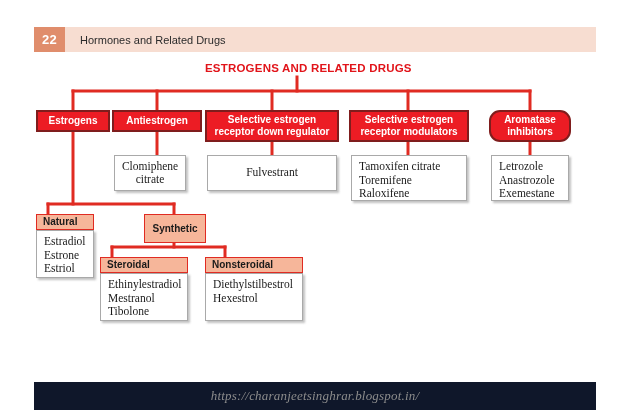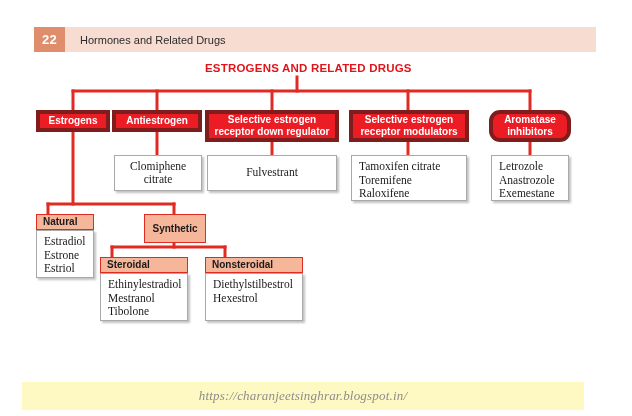--- a/index.html
+++ b/index.html
@@ -77,21 +77,21 @@
     color: #e1141a;
     font-weight: bold;
     font-size: 11.5px;
     letter-spacing: 0.2px;
     white-space: nowrap;
   }
 
   
   .cat-head {
     background: #ec1c24;
-    border: 4px solid #7f1d1d;
+    border: 2px solid #7f1d1d;
     color: #ffffff;
     font-weight: bold;
     font-size: 10px;
     line-height: 12px;
     text-align: center;
     display: flex;
     align-items: center;
     justify-content: center;
     padding: 2px 4px;
     box-sizing: border-box;
@@ -139,25 +139,25 @@
   }
 
   
   .drug-box.attached {
     box-shadow: 2px 2px 2px rgba(120,120,120,0.45);
   }
 
   
   #footer-bar {
     position: absolute;
-    left: 22px;
+    left: 34px;
     top: 382px;
     width: 562px;
     height: 28px;
-    background: #fef9c3;
+    background: #0f172a;
     display: flex;
     align-items: center;
     justify-content: center;
   }
   #footer-url {
     font-family: "Liberation Serif", serif;
     font-style: italic;
     font-size: 13px;
     color: #8c8c8c;
     letter-spacing: 0.2px;
@@ -223,21 +223,21 @@
     <div class="node cat-head" style="left:349px; top:110px; width:120px; height:32px; flex-direction:column;">
       <span>Selective estrogen</span>
       <span>receptor modulators</span>
     </div>
 
     <div class="node cat-head" style="left:489px; top:110px; width:82px; height:32px; flex-direction:column;border-radius:11px;">
       <span>Aromatase</span>
       <span>inhibitors</span>
     </div>
 
-    <div class="node drug-box center" style="left:114px; top:155px; width:88px; height:36px;">
+    <div class="node drug-box center" style="left:114px; top:155px; width:72px; height:36px;">
       <span class="drug">Clomiphene</span>
       <span class="drug">citrate</span>
     </div>
 
     <div class="node drug-box center" style="left:207px; top:155px; width:130px; height:36px;">
       <span class="drug">Fulvestrant</span>
     </div>
 
     <div class="node drug-box" style="left:351px; top:155px; width:116px; height:46px;">
       <div class="drug">Tamoxifen citrate</div>

